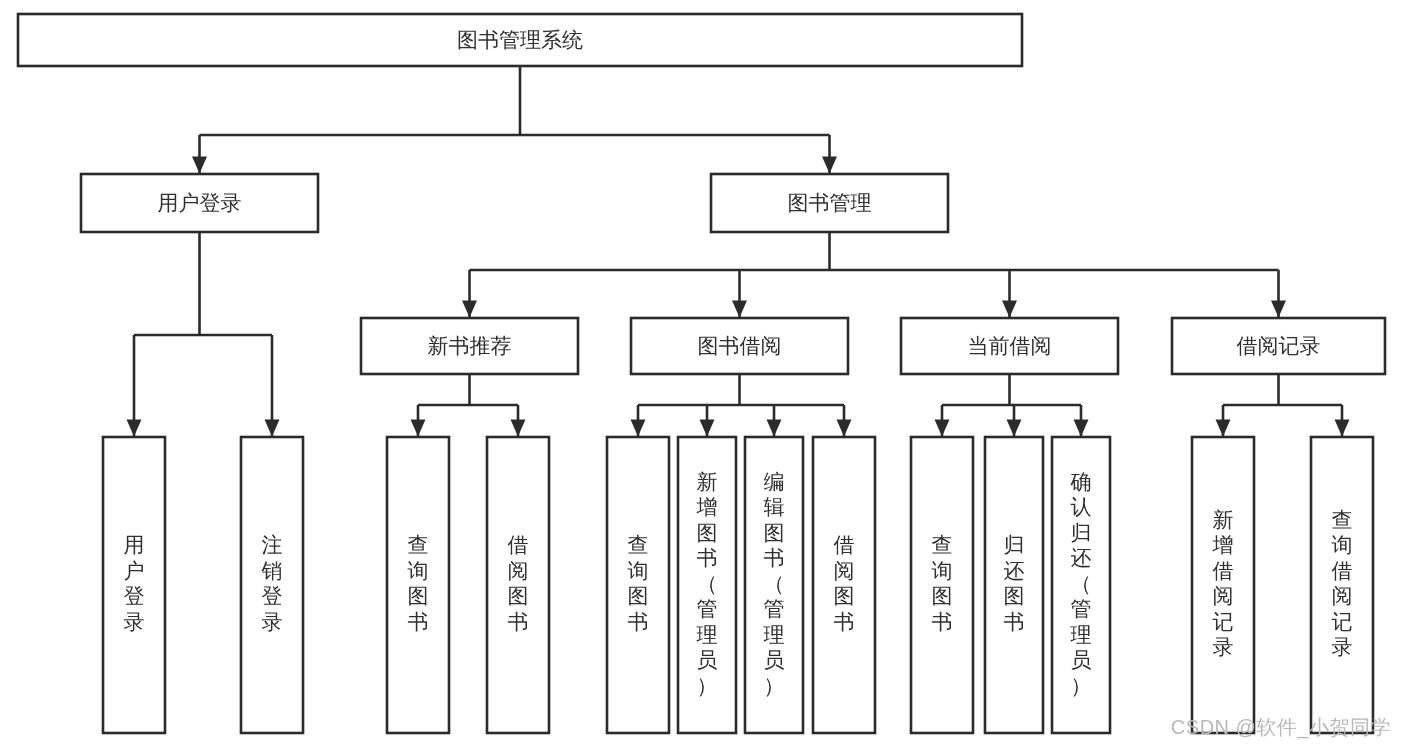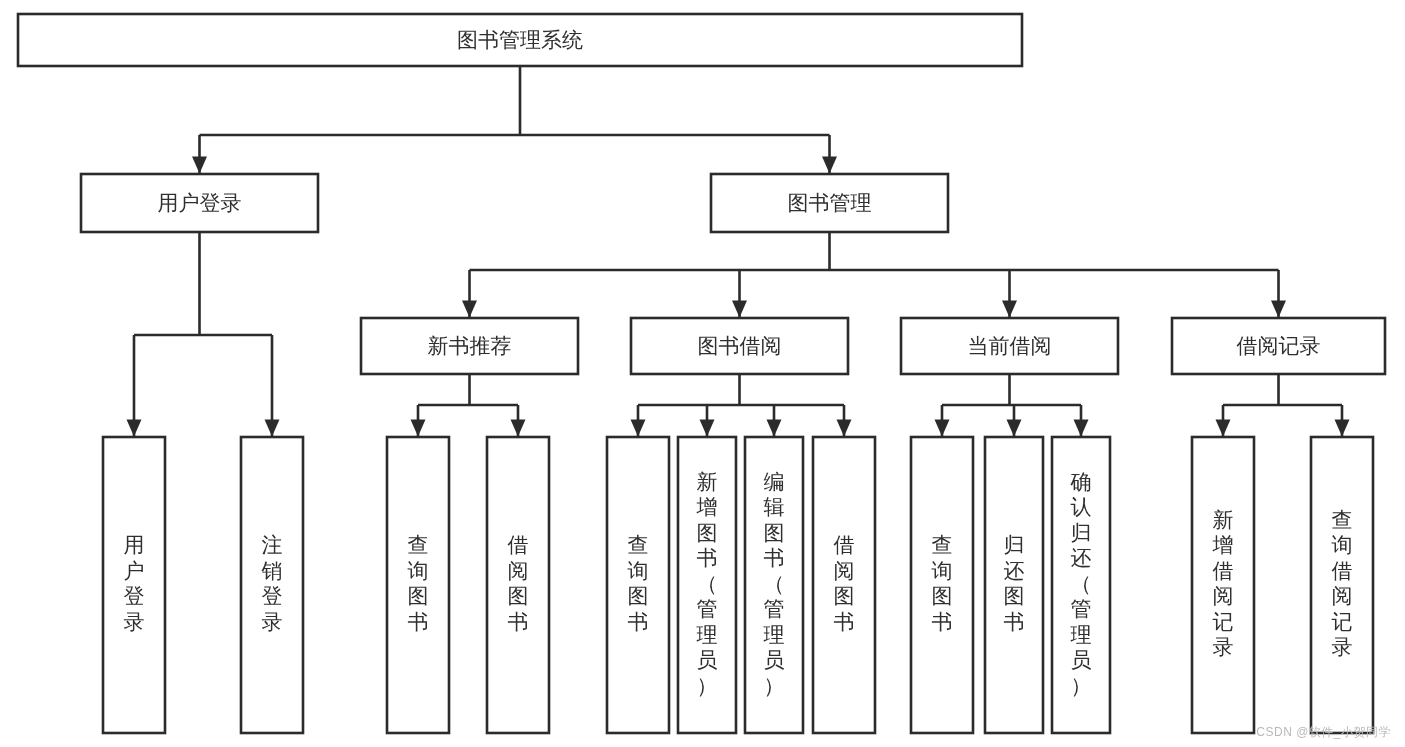--- a/index.html
+++ b/index.html
@@ -53,21 +53,21 @@
     fill: #2f2f2f;
     font-family: "Liberation Sans", "DejaVu Sans", sans-serif;
     font-size: 21px;
     text-anchor: middle;
   }
   .watermark {
     position: absolute;
     right: 14px;
     bottom: 6px;
     font-family: "Liberation Sans", "DejaVu Sans", sans-serif;
-    font-size: 12px;
+    font-size: 20px;
     color: #b9b9b9;
     letter-spacing: 0.5px;
     white-space: nowrap;
     user-select: none;
   }
 </style>
 </head>
 <body>
 
 <div id="diagram-root">

